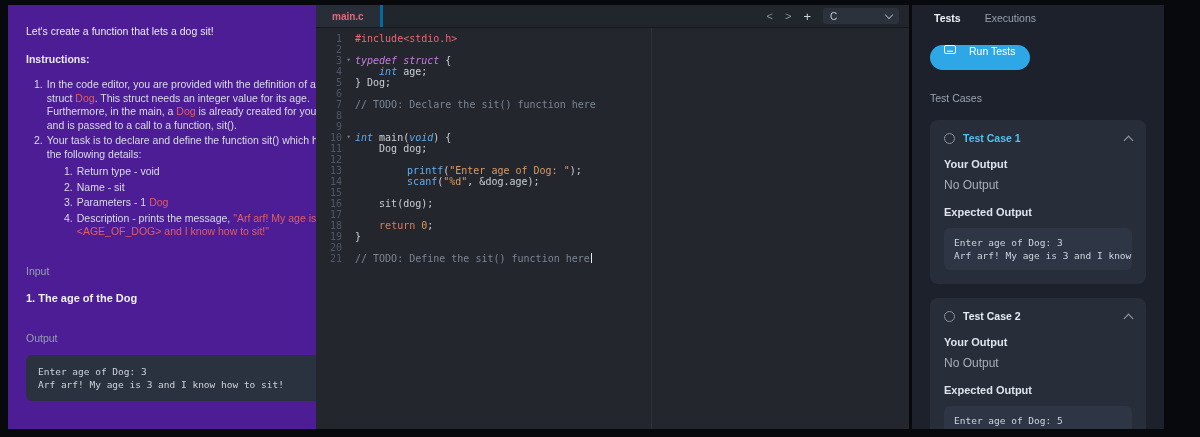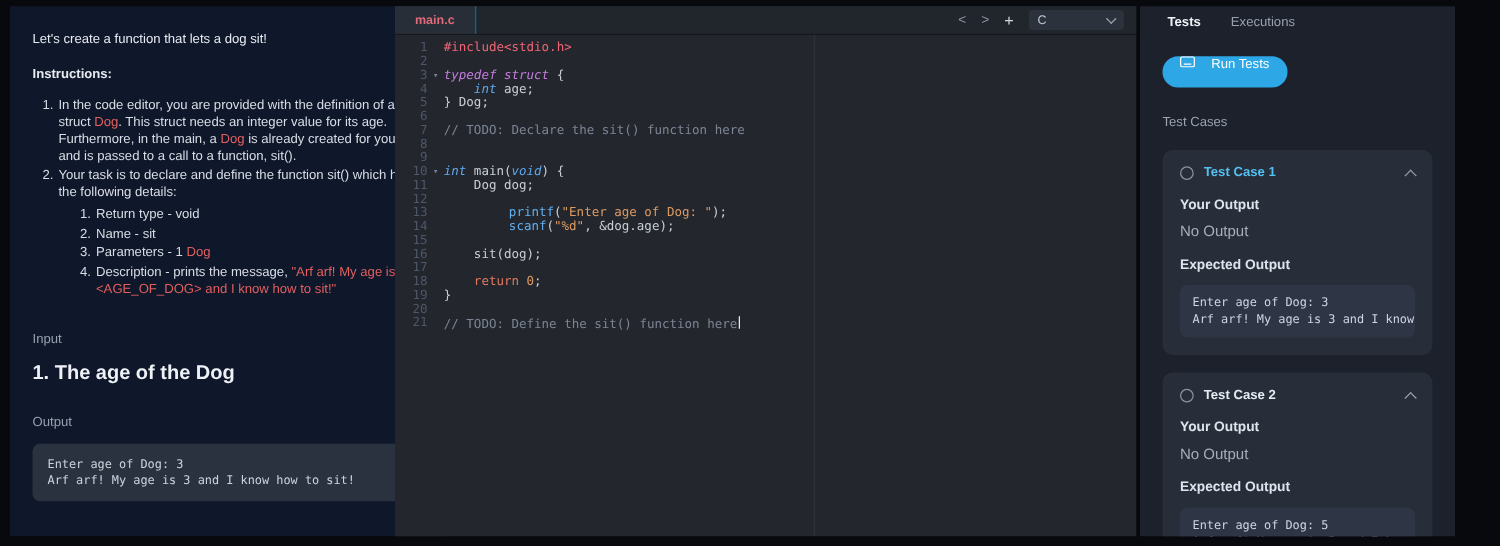--- a/index.html
+++ b/index.html
@@ -1,50 +1,50 @@
 <!DOCTYPE html>
 <html><head>
 <meta charset="utf-8">
 <style>
   html,body { margin:0; padding:0; background:#000; }
   .screen { position:relative; width:1200px; height:437px; background:#07090d; overflow:hidden;
             font-family:"Liberation Sans", sans-serif; }
 
   
   .left-panel { position:absolute; left:8px; top:5px; width:348px; height:424px;
-                background:#0f172a; overflow:hidden; }
+                background:#4c1d95; overflow:hidden; }
   .left-content { position:absolute; left:0; top:0; right:9px; bottom:0;
                   padding:14px 12px 0 18px; color:#d8dde5; font-size:10.5px; line-height:13.5px; }
   .intro { margin:6px 0 14px; color:#e7ebf1; }
   .instr-heading { font-weight:bold; margin:0 0 12px; color:#e7ebf1; }
   #instr-list { margin-left:8px; }
   .li-row { display:flex; margin-bottom:2px; }
   .li-num { flex:none; margin-right:4px; }
   .li-text { flex:1; }
   .sub-list { margin:4px 0 4px 30px; }
   .tk-accent { color:#e25f5f; }
   .muted-label { color:#96a0ae; margin:26px 0 0; }
-  .input-item { font-weight:bold; font-size:16px; color:#eef1f5; margin:14px 0 0; }
+  .input-item { font-weight:bold; font-size:11px; color:#eef1f5; margin:14px 0 0; }
   .sample-box { background:#2b323f; border-radius:6px; padding:10px 12px; margin:10px 0 0;
                 font-family:"DejaVu Sans Mono", monospace; font-size:9.5px; line-height:13px;
                 color:#ccd3dd; white-space:pre; }
   .scrollbar { position:absolute; right:0; top:0; width:9px; height:100%; background:#2b313c; }
   .sb-arrow { position:absolute; left:0; width:9px; height:10px; color:#aab2bf; font-size:5px;
               line-height:10px; text-align:center; }
   .sb-arrow.up { top:0; } .sb-arrow.down { bottom:0; }
   .sb-thumb { position:absolute; top:11px; left:1px; width:7px; height:82px;
               background:#c6ccd6; border-radius:3px; }
 
   
   .editor-panel { position:absolute; left:316px; top:5px; width:593px; height:424px;
                   background:#23272d; display:flex; flex-direction:column; }
   .tab-bar { height:22px; flex:none; background:#21262d; border-bottom:1px solid #15181d;
              display:flex; align-items:center; }
   .editor-tab { height:100%; display:flex; align-items:center; padding:0 16px;
-                background:#282e37; border-right:1px solid #0369a1;
+                background:#282e37; border-right:3px solid #0369a1;
                 color:#e0697a; font-size:10px; font-weight:bold; }
   .tab-actions { margin-left:auto; display:flex; align-items:center; gap:12px;
                  padding-right:10px; color:#8b93a1; font-size:11px; }
   .tb-icon.plus { color:#cfd5dd; font-size:13px; }
   .lang-select { display:flex; align-items:center; justify-content:space-between; width:62px;
                  height:16px; background:#2c323c; border-radius:3px; padding:0 7px;
                  color:#c3c9d4; font-size:10px; }
   .dd-chev { width:5px; height:5px; border-right:1.2px solid #9aa2b0; border-bottom:1.2px solid #9aa2b0;
              transform:rotate(45deg); margin-top:-3px; }
   .code-area { flex:1; position:relative; padding-top:5px;

